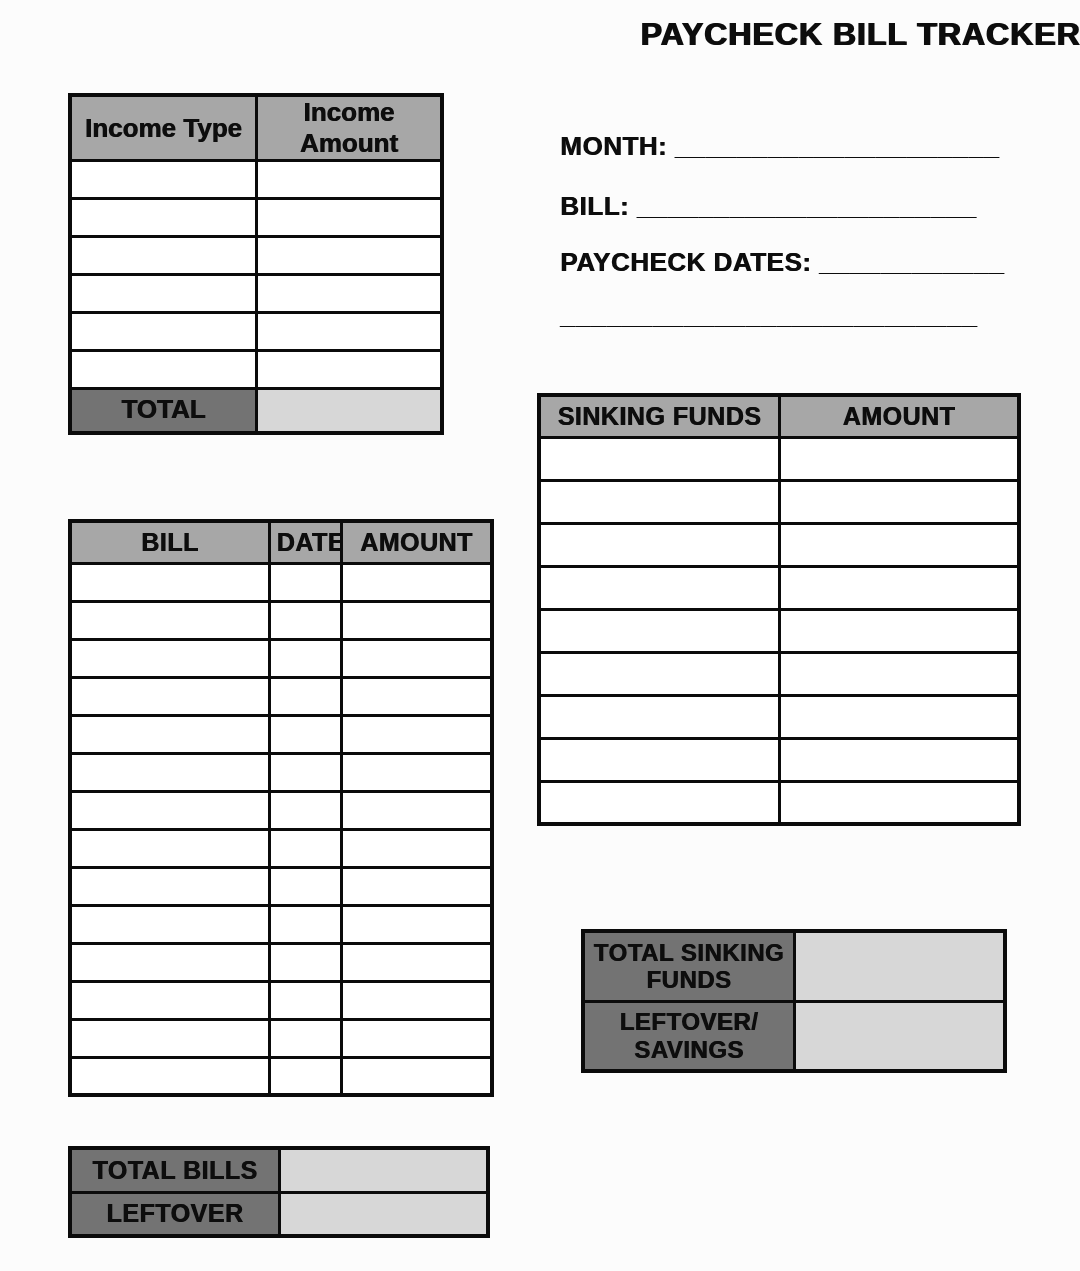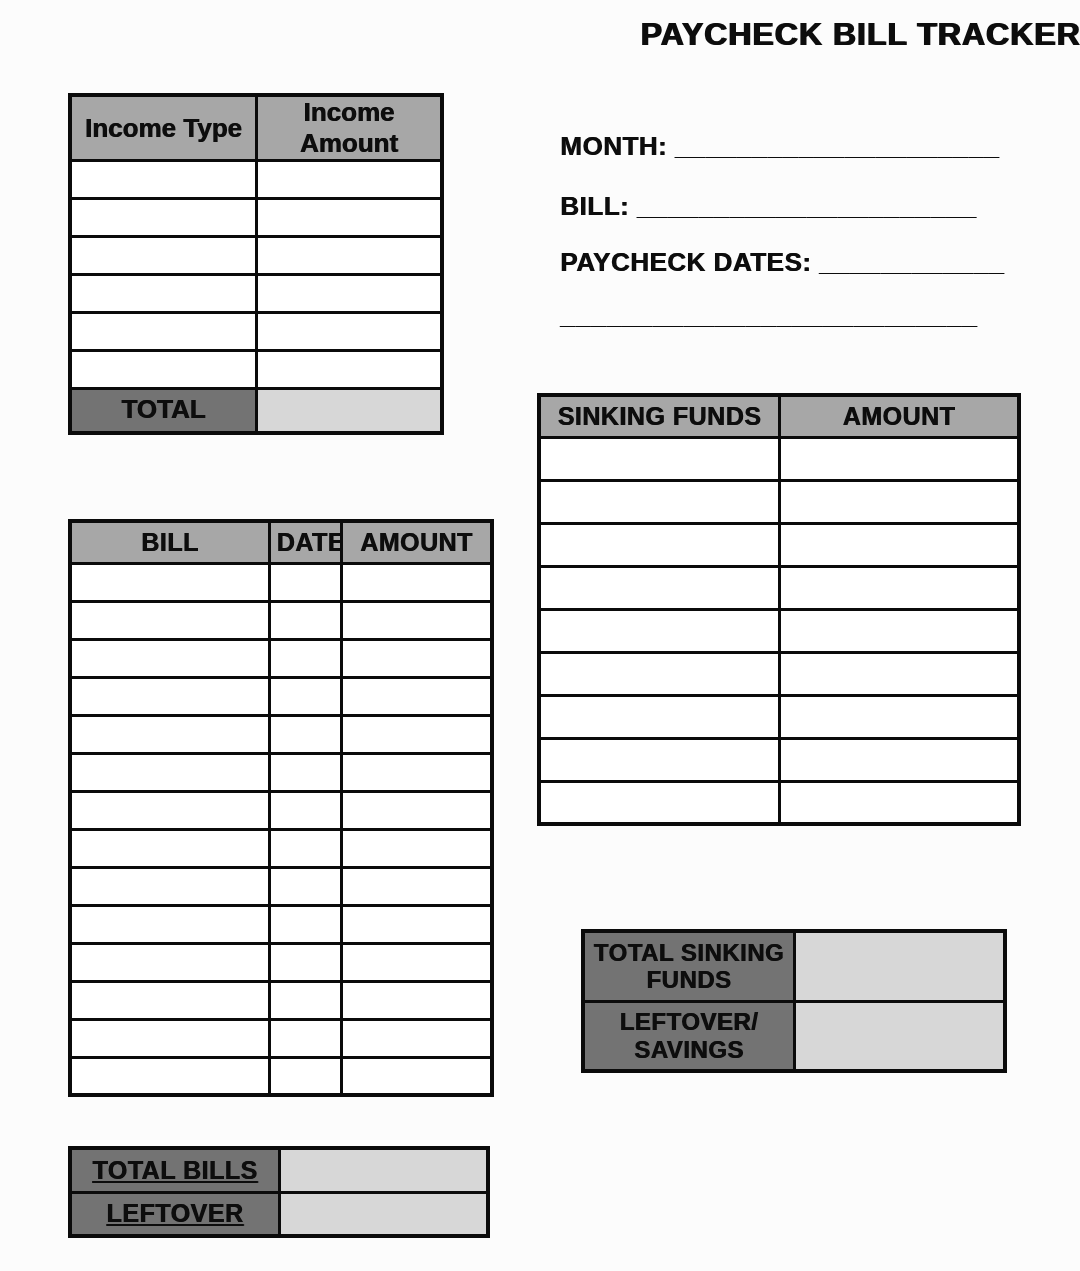--- a/index.html
+++ b/index.html
@@ -53,21 +53,21 @@
   #income-table td.hdr   { height:42px; font-size:26px; }
   #income-table td.blank { height:38px; }
   #income-table td.tlabel, #income-table td.val { height:44px; font-size:26px; }
 
   
   #bills-table { left:68px; top:479px; width:422px;margin-top:40px; }
   #bills-table td.hdr   { height:42px; font-size:25px; letter-spacing:0.5px; }
   #bills-table td.blank { height:38px; }
 
   
-  #bills-totals-table { left:68px; top:1146px; width:422px;text-decoration:underline; }
+  #bills-totals-table { left:68px; top:1146px; width:422px; }
   #bills-totals-table td { height:44px; }
   #bills-totals-table td.tlabel { font-size:25px; letter-spacing:0.5px; }
 
   
   #sinking-table { left:537px; top:393px; width:484px; }
   #sinking-table td.hdr   { height:42px; font-size:25px; letter-spacing:0.5px; }
   #sinking-table td.blank { height:43px; }
 
   
   #sinking-totals-table { left:537px; top:929px; width:426px;margin-left:44px; }

